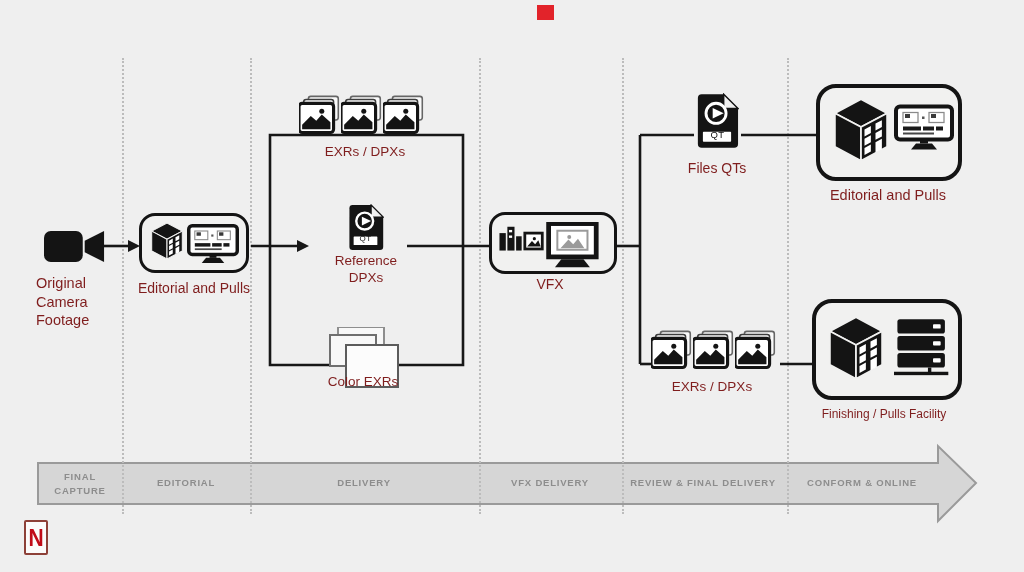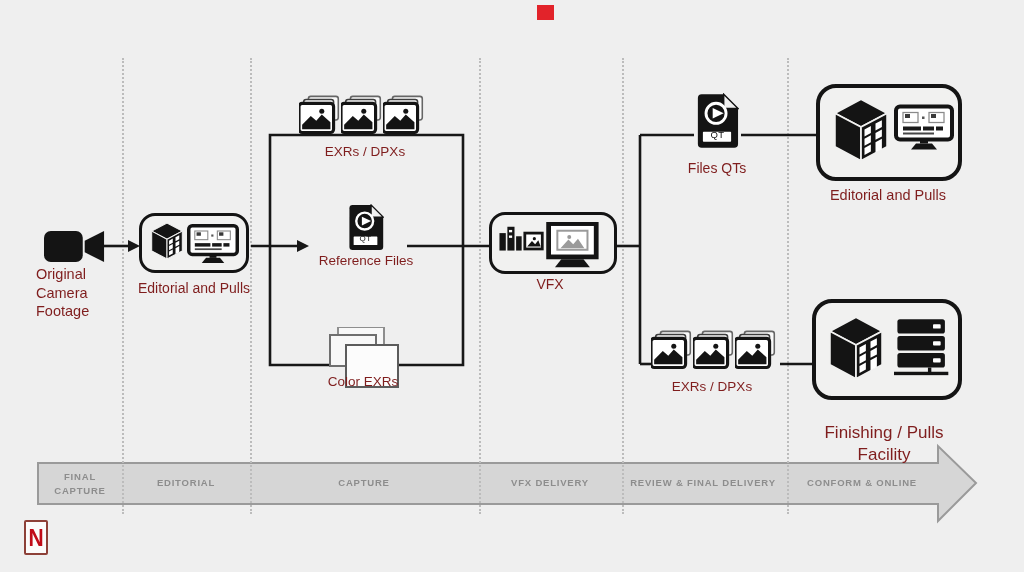--- a/index.html
+++ b/index.html
@@ -14,21 +14,21 @@
   .connectors path{stroke:#171717;stroke-width:2.6;fill:none;}
   .connectors polygon{fill:#171717;}
 
   
   .node-box{position:absolute;border:3px solid #141414;border-radius:16px;background:#f1f1f0;z-index:4;}
   .node-box.big{border-width:4px;border-radius:20px;}
 
   .icon-abs{position:absolute;z-index:5;}
 
   .node-label{position:absolute;z-index:6;color:#7f1d1d;text-align:center;line-height:1.28;}
-  .lbl-left{text-align:left;}
+  .lbl-left{text-align:left;margin-top:9px;}
 
   .qt-badge-label{position:absolute;z-index:7;color:#111;font-weight:normal;text-align:center;letter-spacing:.5px;}
 
   
   .timeline-arrow{position:absolute;left:0;top:0;z-index:1;}
   .phase-label{position:absolute;z-index:5;color:#8d8d8d;font-size:9.5px;letter-spacing:.8px;text-align:center;line-height:1.45;font-weight:bold;}
 
   
   .top-marker{position:absolute;left:537px;top:5px;width:17px;height:15px;background:#e2232a;z-index:8;}
 
@@ -178,21 +178,21 @@
     </svg>
   <svg class="icon-abs" style="left:383px;top:93px;width:44px;height:46px">
       <use href="#sym-photostack"></use>
     </svg>
   <div class="node-label" style="left:295px;top:143px;width:140px;font-size:13.5px">EXRs / DPXs</div>
 
   <svg class="icon-abs" style="left:347px;top:204px;width:37px;height:47px">
       <use href="#sym-qtfile"></use>
     </svg>
   <div class="qt-badge-label" style="left:351px;top:234px;width:29px;font-size:8px">QT</div>
-  <div class="node-label" style="left:316px;top:252px;width:100px;font-size:13.5px">Reference Files</div>
+  <div class="node-label" style="left:316px;top:252px;width:100px;font-size:13.5px">Reference DPXs</div>
 
   <svg class="icon-abs" style="left:322px;top:327px;width:78px;height:62px">
       <use href="#sym-colorcards"></use>
     </svg>
   <div class="node-label" style="left:303px;top:373px;width:120px;font-size:13.5px">Color EXRs</div>
 
   <div class="node-box" style="left:489px;top:212px;width:122px;height:56px"></div>
   <svg class="icon-abs" style="left:499px;top:222px;width:104px;height:46px">
       <use href="#sym-vfx-cluster"></use>
     </svg>
@@ -224,25 +224,25 @@
     </svg>
   <div class="node-label" style="left:642px;top:378px;width:140px;font-size:13.5px">EXRs / DPXs</div>
 
   <div class="node-box big" style="left:812px;top:299px;width:142px;height:93px"></div>
   <svg class="icon-abs" style="left:827px;top:314px;width:58px;height:68px">
       <use href="#sym-building"></use>
     </svg>
   <svg class="icon-abs" style="left:894px;top:318px;width:56px;height:60px">
       <use href="#sym-server"></use>
     </svg>
-  <div class="node-label" style="left:808px;top:422px;width:152px;font-size:17px">Finishing / Pulls Facility</div>
+  <div class="node-label" style="left:808px;top:407px;width:152px;font-size:12px">Finishing / Pulls Facility</div>
 
   <div class="phase-label" style="left:45px;top:470px;width:70px">FINAL CAPTURE</div>
   <div class="phase-label" style="left:126px;top:476px;width:120px">EDITORIAL</div>
-  <div class="phase-label" style="left:304px;top:476px;width:120px">CAPTURE</div>
+  <div class="phase-label" style="left:304px;top:476px;width:120px">DELIVERY</div>
   <div class="phase-label" style="left:490px;top:476px;width:120px">VFX DELIVERY</div>
   <div class="phase-label" style="left:623px;top:476px;width:160px">REVIEW &amp; FINAL DELIVERY</div>
   <div class="phase-label" style="left:792px;top:476px;width:140px">CONFORM &amp; ONLINE</div>
 
   <div class="netflix-logo">
     <span>N</span>
   </div>
 
 </div>
 

